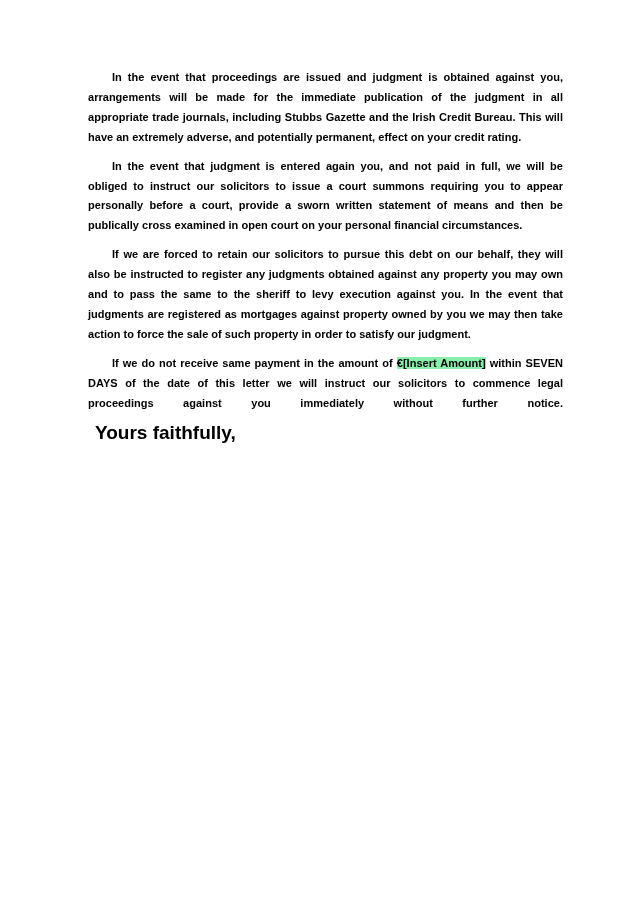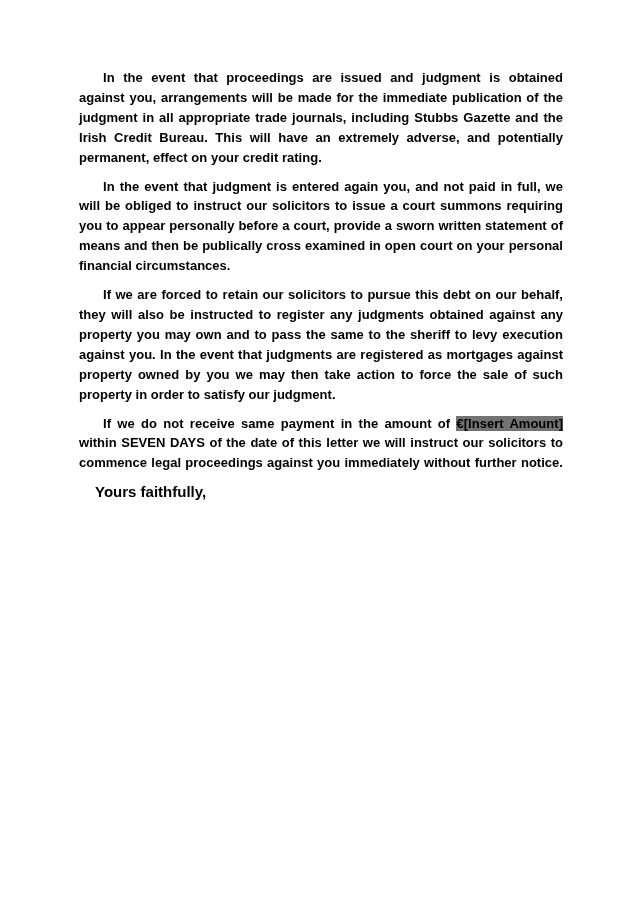--- a/index.html
+++ b/index.html
@@ -25,23 +25,23 @@
   }
 
   .letter-body {
     position: absolute;
     left: 71px;
     top: 68px;
     width: 492px;
   }
 
   .para {
-    margin: 0 0 9px 8px;
+    margin: 0 0 9px 17px;
     padding: 0;
-    font-size: 13.0px;
+    font-size: 11px;
     line-height: 19.9px;
     font-weight: bold;
     color: #000000;
     text-align: justify;
     text-indent: 24px;
     letter-spacing: 0.02px;
     word-spacing: 0px;
     -webkit-font-smoothing: none;
   }
 
@@ -50,30 +50,30 @@
     text-align-last: justify;
   }
 
   .para.no-stretch {
     text-align-last: left;
   }
 
   .signoff {
     margin: 9px 0 0 0;
     padding: 0;
-    font-size: 15px;
+    font-size: 19px;
     line-height: 19.9px;
     font-weight: bold;
     color: #000000;
     text-align: left;
     text-indent: 24px;
   }
 
   .highlight {
-    background-color: #737373;
+    background-color: #86efac;
     color: #000000;
   }
 </style>
 </head>
 <body>
 
 <div class="page">
 
   <div class="letter-body">
 

